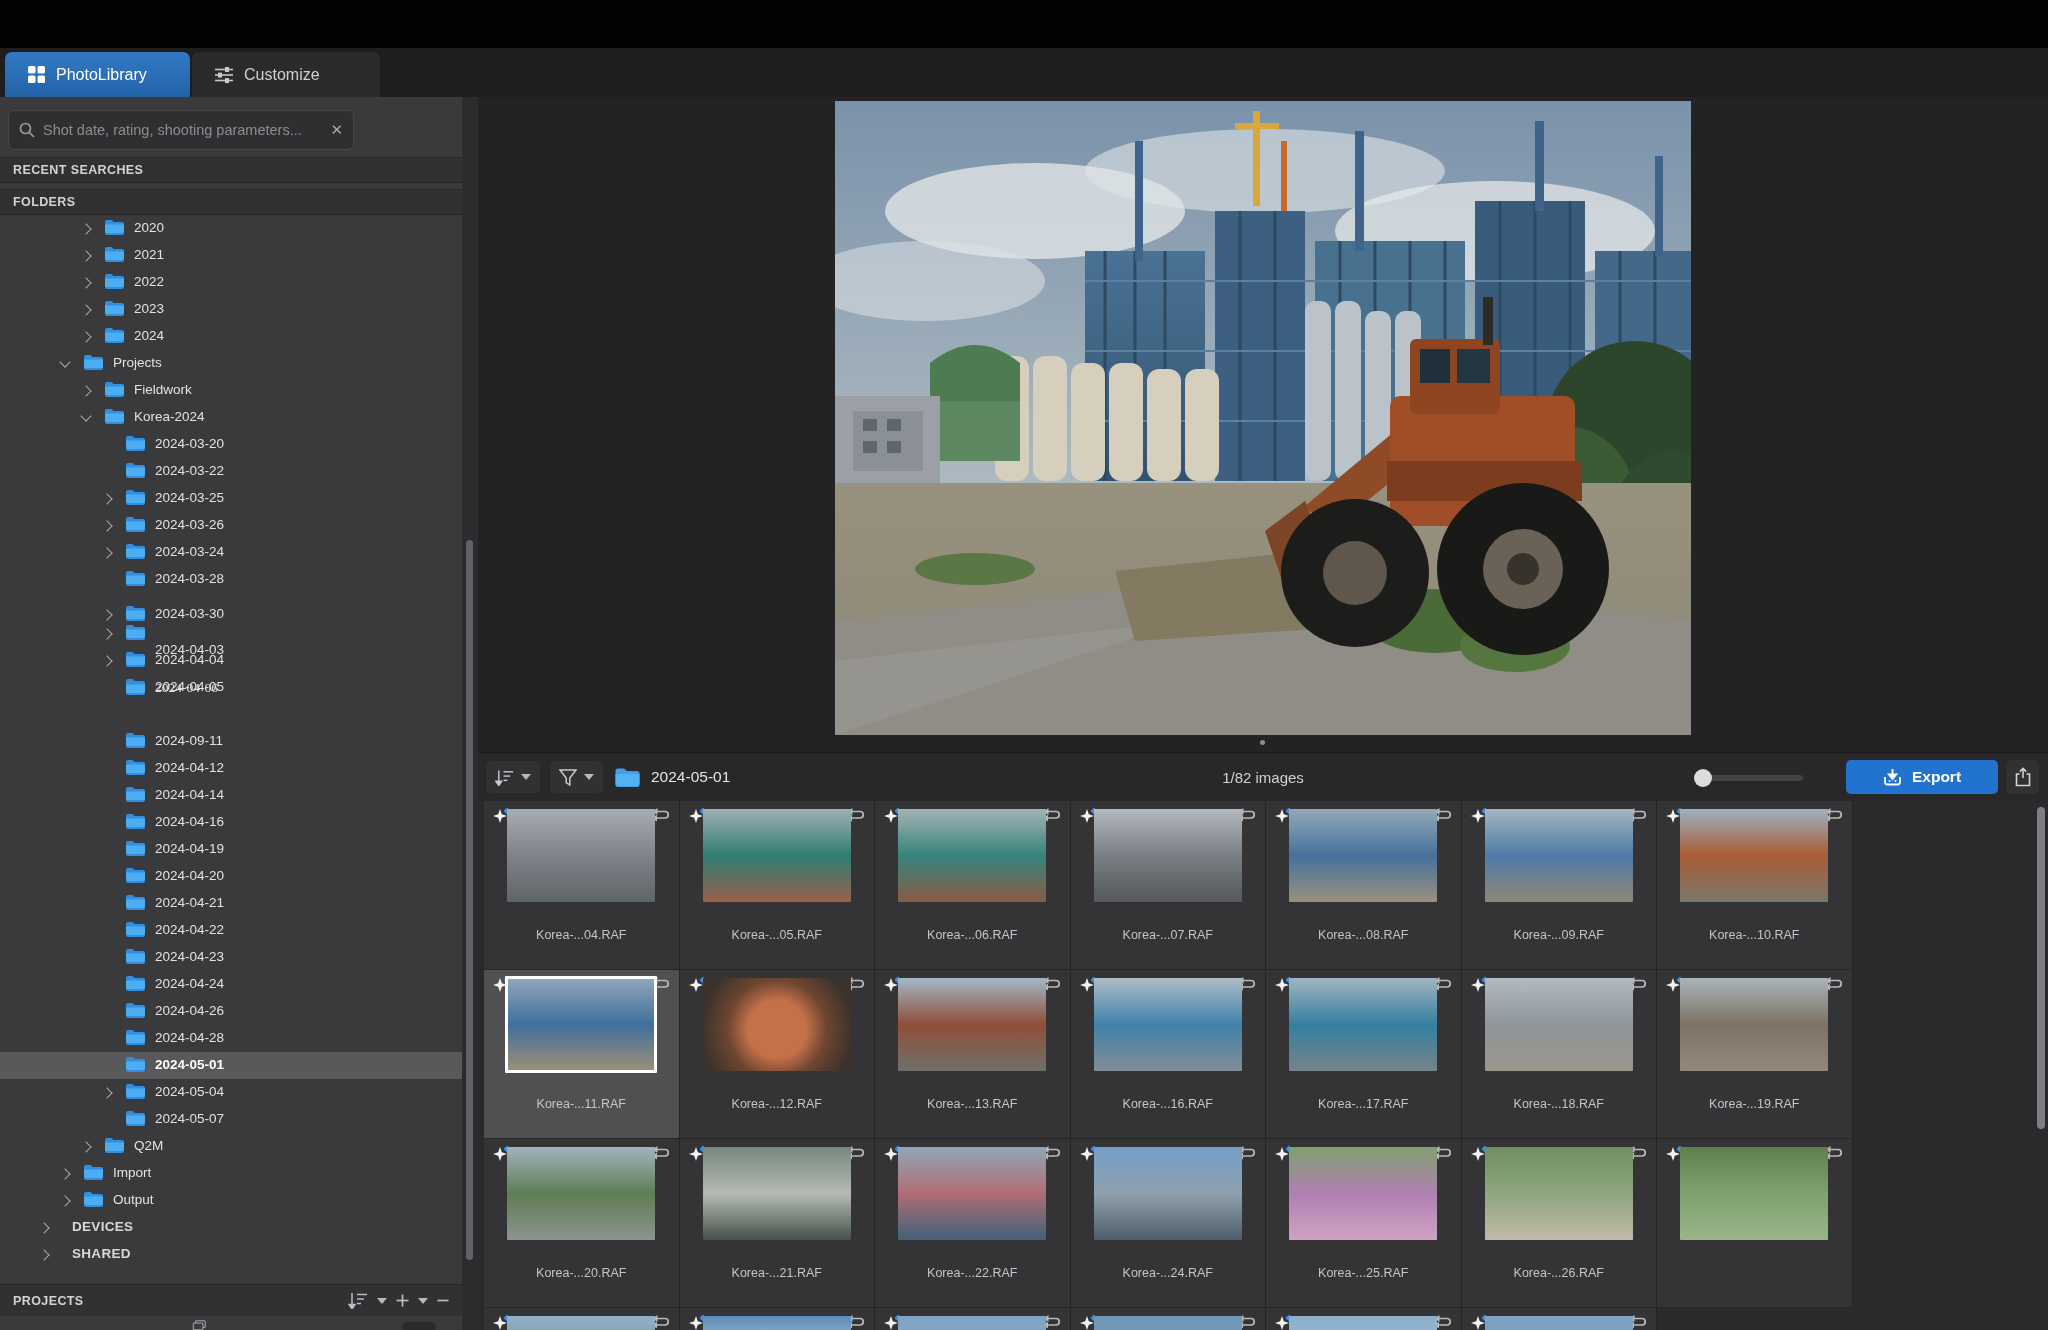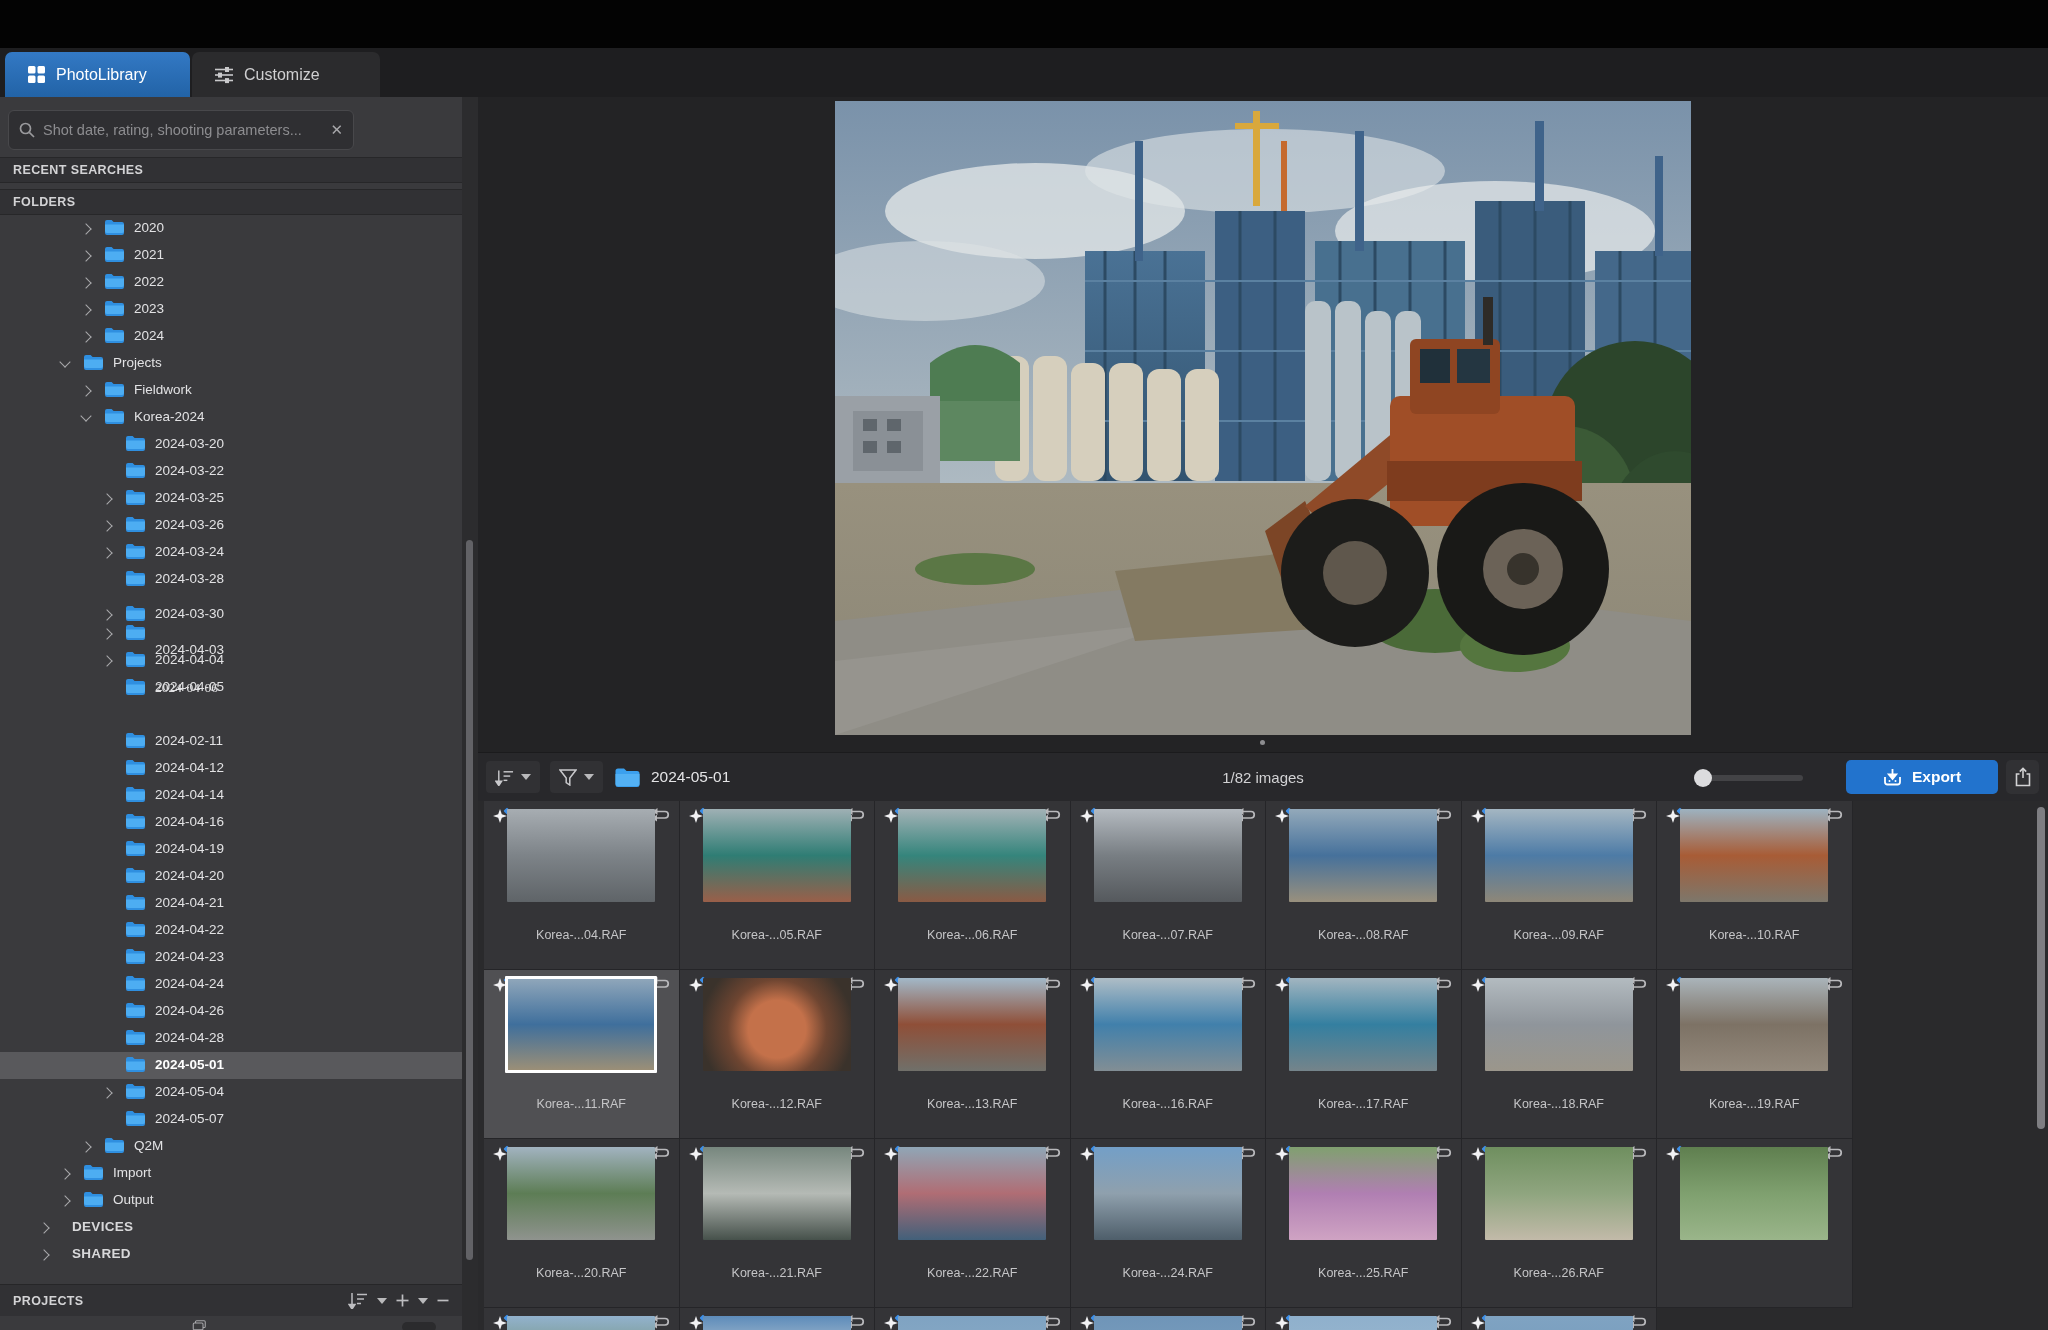--- a/index.html
+++ b/index.html
@@ -349,21 +349,21 @@
             <path d="M1 3 a2 2 0 0 1 2 -2 h4.6 l2 2 h8.4 a2 2 0 0 1 2 2 v9 a2 2 0 0 1 -2 2 h-15 a2 2 0 0 1 -2 -2 z" fill="#2f8fe0"></path>
             <path d="M1 5.4 h19 v6.6 a2 2 0 0 1 -2 2 h-15 a2 2 0 0 1 -2 -2 z" fill="#4dadf2"></path>
           </svg>
           <span class="lbl" style="left: 155px;">2024-04-06</span>
         </div>
         <div class="tree-row" style="top: 513px;">
           <svg class="fold" width="21" height="17" viewBox="0 0 21 17" style="left: 125px;">
             <path d="M1 3 a2 2 0 0 1 2 -2 h4.6 l2 2 h8.4 a2 2 0 0 1 2 2 v9 a2 2 0 0 1 -2 2 h-15 a2 2 0 0 1 -2 -2 z" fill="#2f8fe0"></path>
             <path d="M1 5.4 h19 v6.6 a2 2 0 0 1 -2 2 h-15 a2 2 0 0 1 -2 -2 z" fill="#4dadf2"></path>
           </svg>
-          <span class="lbl" style="left: 155px;">2024-02-11</span>
+          <span class="lbl" style="left: 155px;">2024-09-11</span>
         </div>
         <div class="tree-row" style="top: 540px;">
           <svg class="fold" width="21" height="17" viewBox="0 0 21 17" style="left: 125px;">
             <path d="M1 3 a2 2 0 0 1 2 -2 h4.6 l2 2 h8.4 a2 2 0 0 1 2 2 v9 a2 2 0 0 1 -2 2 h-15 a2 2 0 0 1 -2 -2 z" fill="#2f8fe0"></path>
             <path d="M1 5.4 h19 v6.6 a2 2 0 0 1 -2 2 h-15 a2 2 0 0 1 -2 -2 z" fill="#4dadf2"></path>
           </svg>
           <span class="lbl" style="left: 155px;">2024-04-12</span>
         </div>
         <div class="tree-row" style="top: 567px;">
           <svg class="fold" width="21" height="17" viewBox="0 0 21 17" style="left: 125px;">

